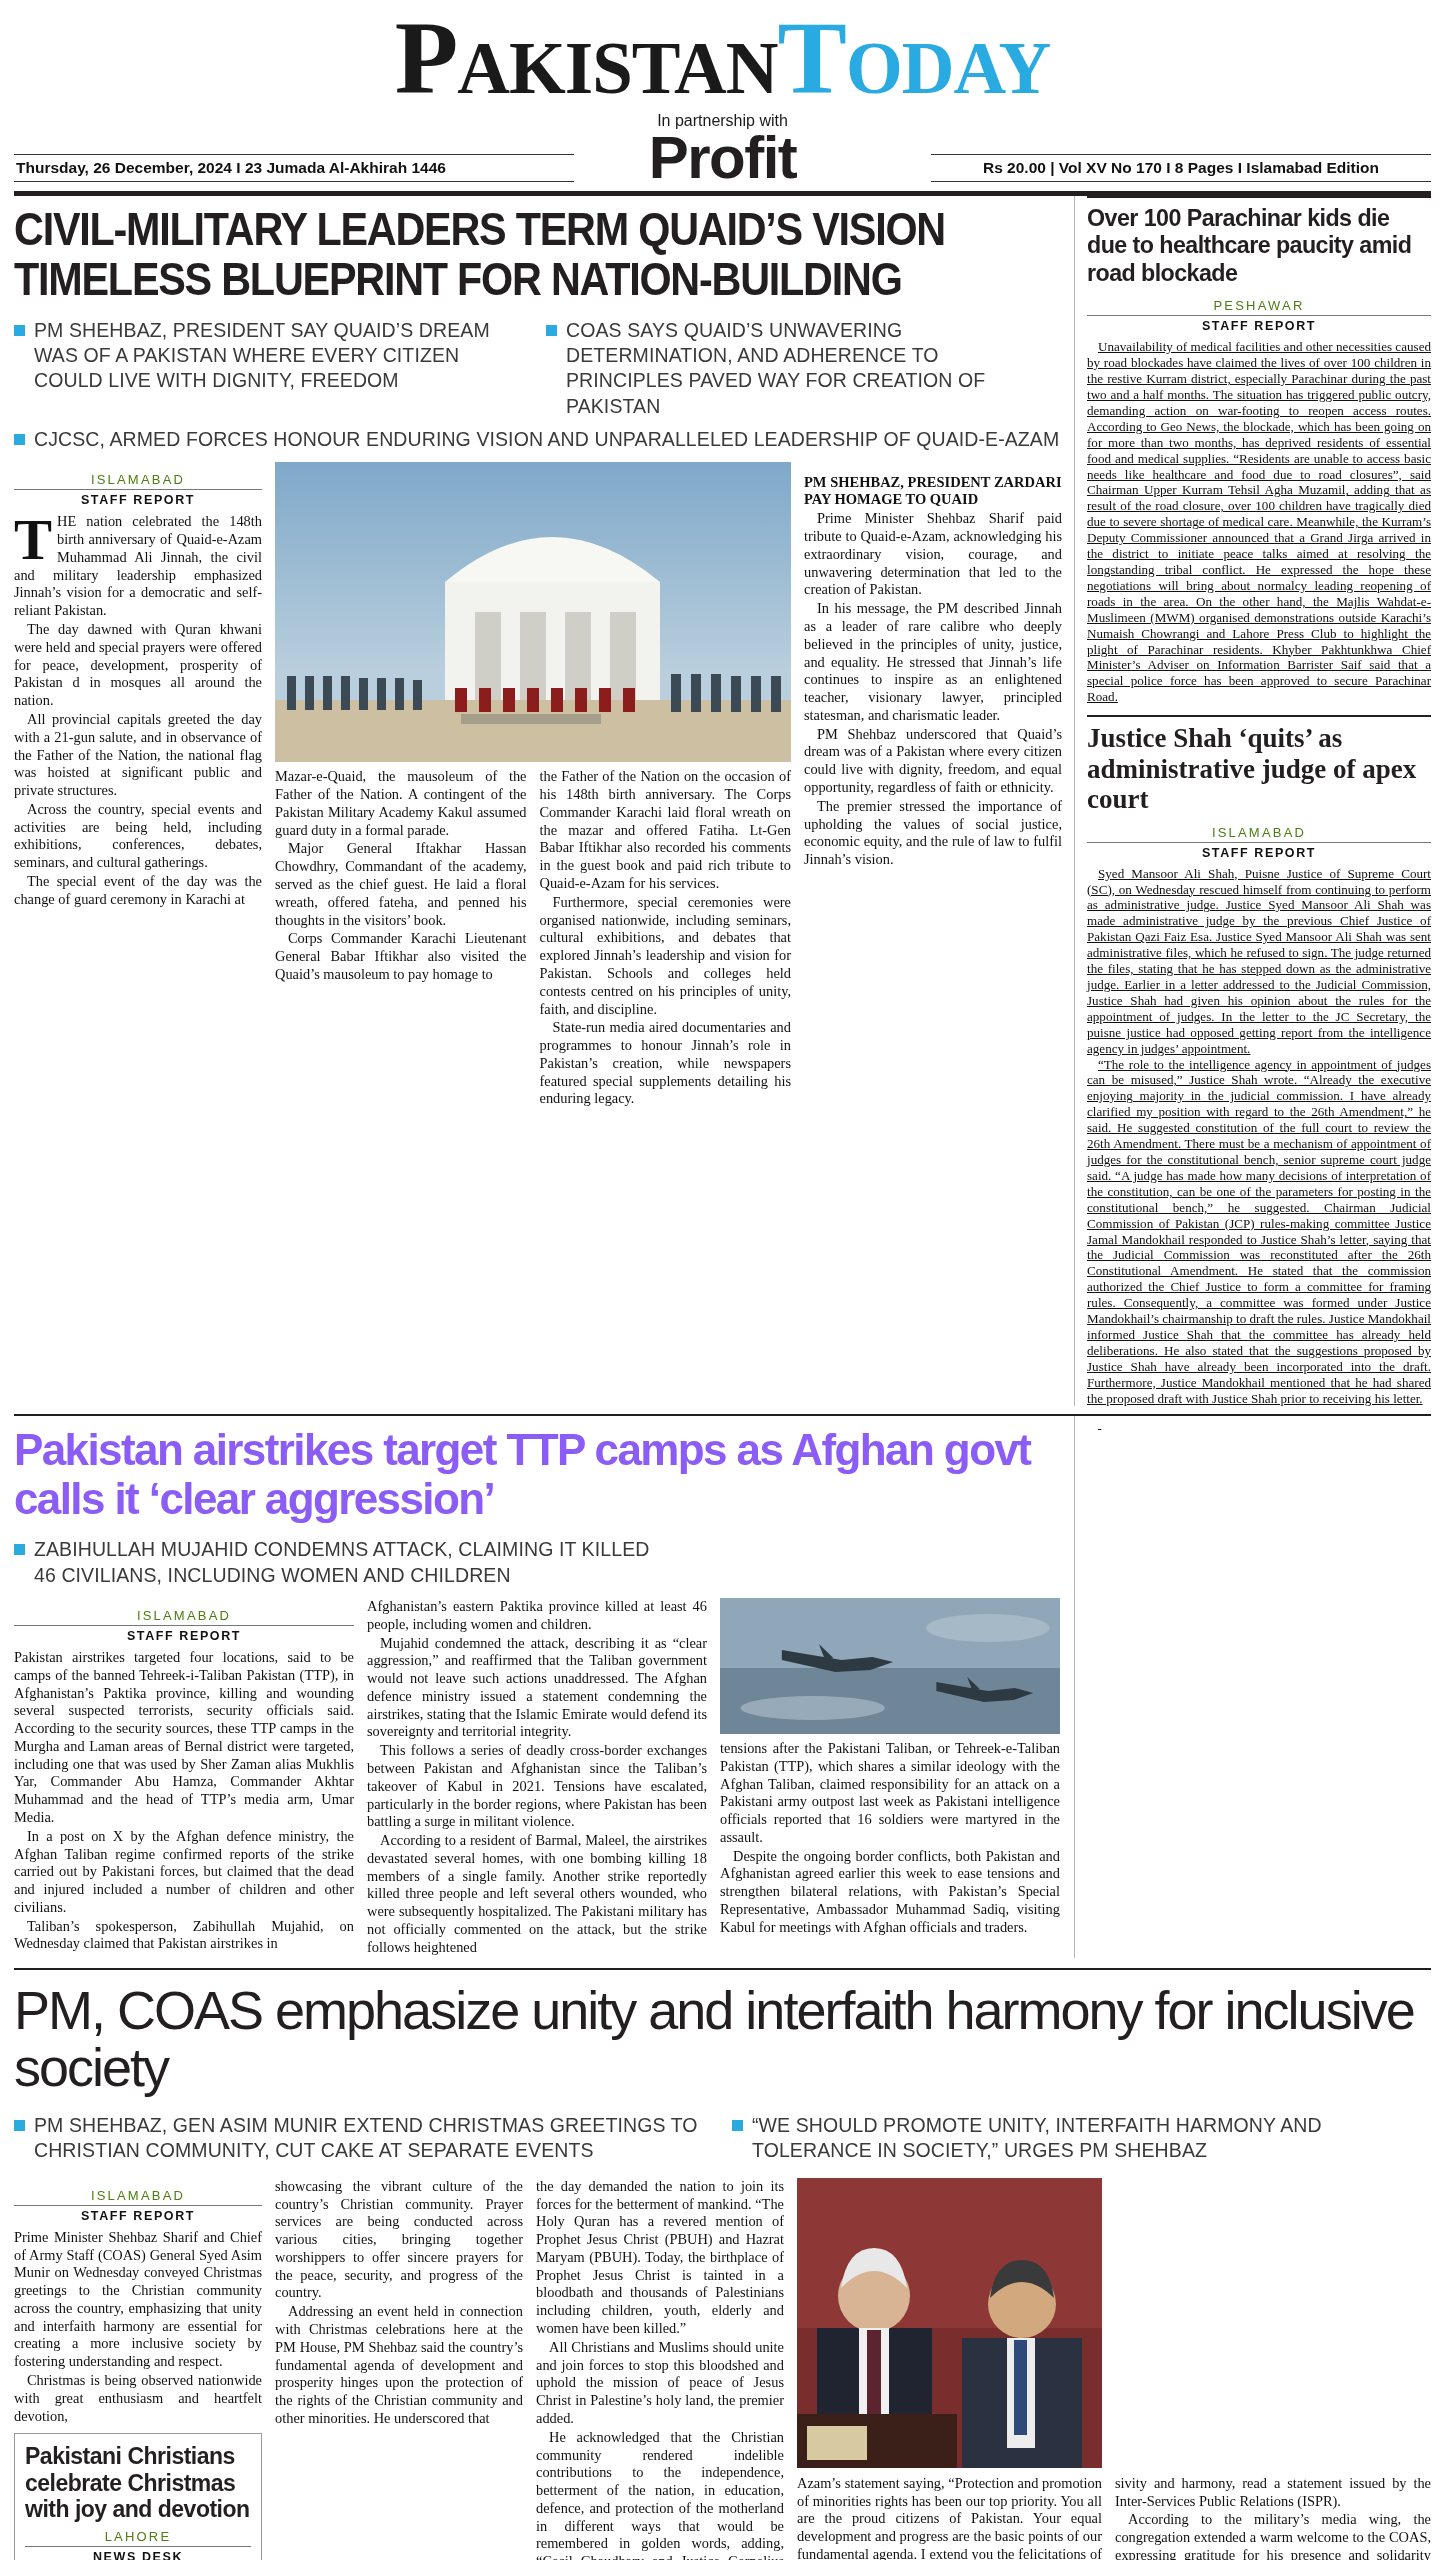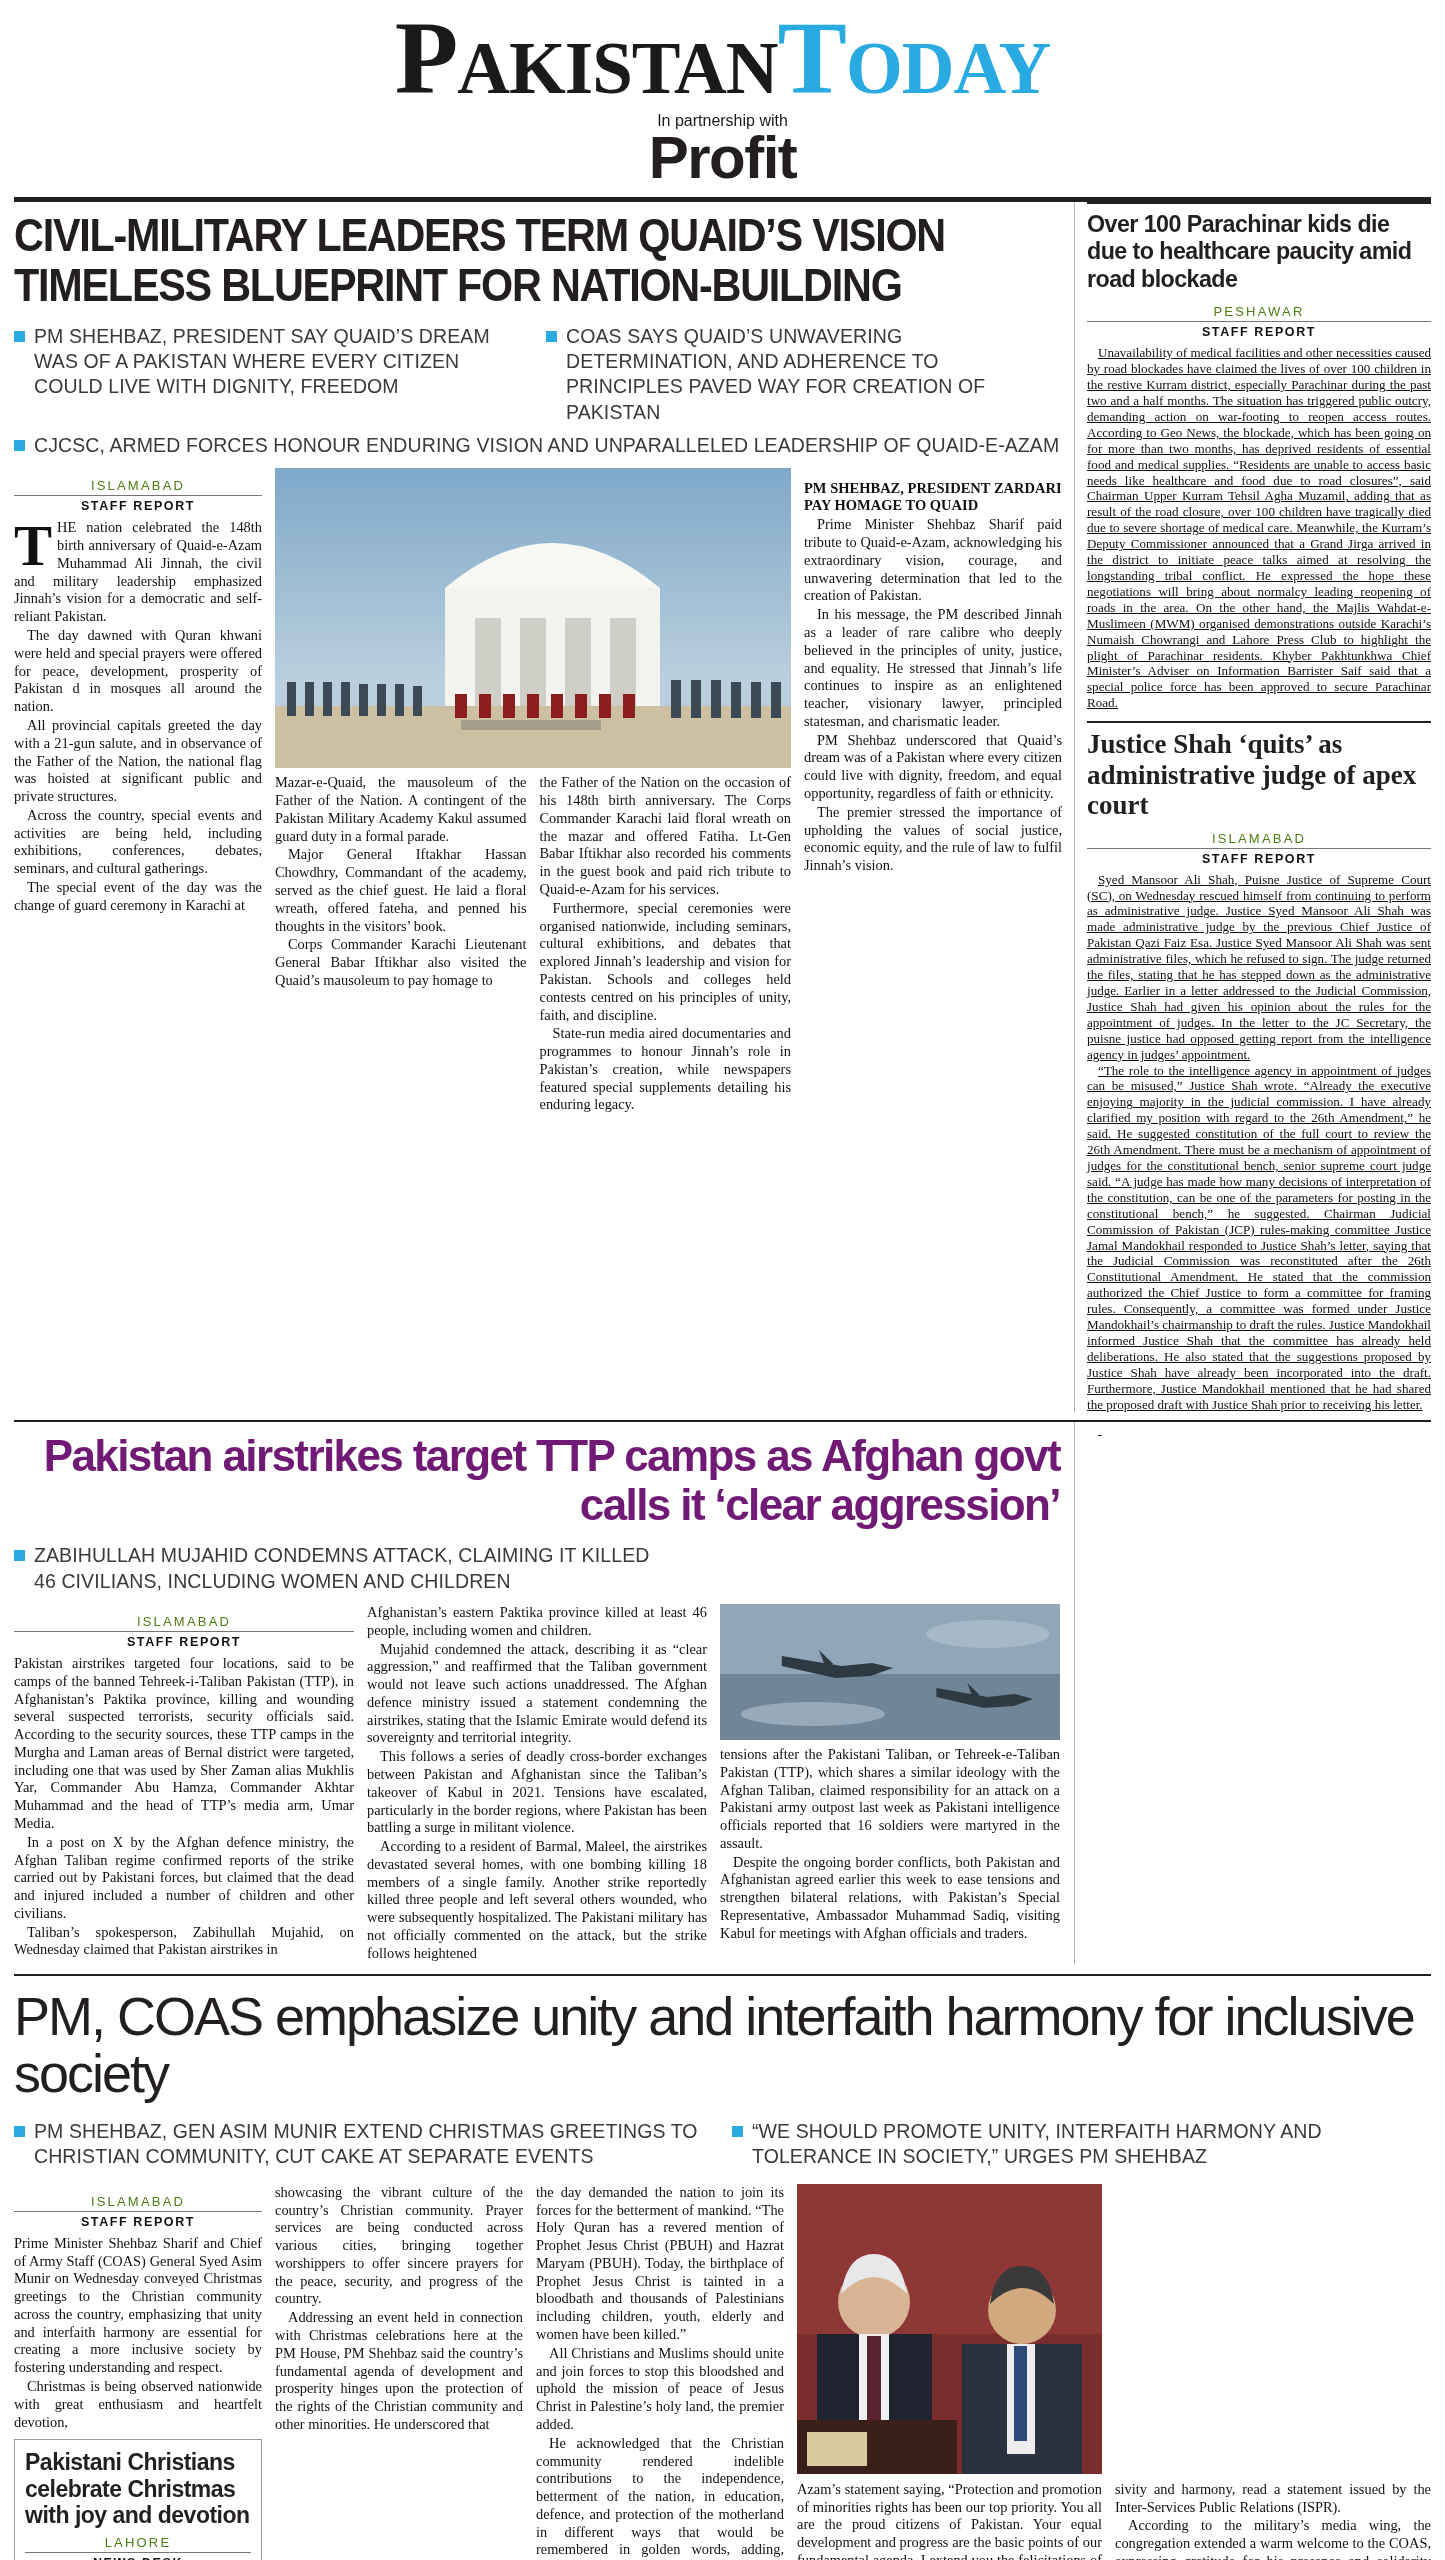--- a/index.html
+++ b/index.html
@@ -154,21 +154,21 @@
     font-family:"Liberation Serif", serif;
     font-size:13.1px; line-height:1.215; text-align:justify;
     text-indent:11px; margin:0;
     hyphens:auto;text-decoration:underline; -webkit-hyphens:auto;
   }
 
   
   .hl-2 {
     font-family:"Liberation Sans", sans-serif;
     font-weight:700; font-size:44px; line-height:1.10;
-    letter-spacing:-1.6px; color:#701a75; margin:10px 0 0 0;text-align:right;
+    letter-spacing:-1.6px; color:#8b5cf6; margin:10px 0 0 0;
   }
   
   .hl-3 {
     font-family:"Liberation Sans", sans-serif;
     font-weight:400; font-size:54px; line-height:1.07;
     letter-spacing:-2px; color:#231f20; margin:12px 0 0 0;
   }
 
   
   .boxstory {
@@ -189,20 +189,25 @@
 <div class="page">
 
   <div class="masthead">
     <div class="logo">
       <span class="pk">Pakistan</span><span class="td">Today</span>
     </div>
     <div class="partner-line">In partnership with</div>
     <div class="profit">Profit</div>
   </div>
 
+  <div class="inforow">
+    <div class="info-left">Thursday, 26 December, 2024 I 23 Jumada Al-Akhirah 1446</div>
+    <div class="info-mid"></div>
+    <div class="info-right">Rs 20.00  |  Vol XV No 170 I 8 Pages I Islamabad Edition</div>
+  </div>
 
   <div class="rule-thick"></div>
 
   <div class="topsec">
 
     <div class="topleft">
       <h1 class="hl-main">CIVIL-MILITARY LEADERS TERM QUAID’S VISION TIMELESS BLUEPRINT FOR NATION-BUILDING</h1>
 
       <div class="bullets">
         <div class="bcol">

